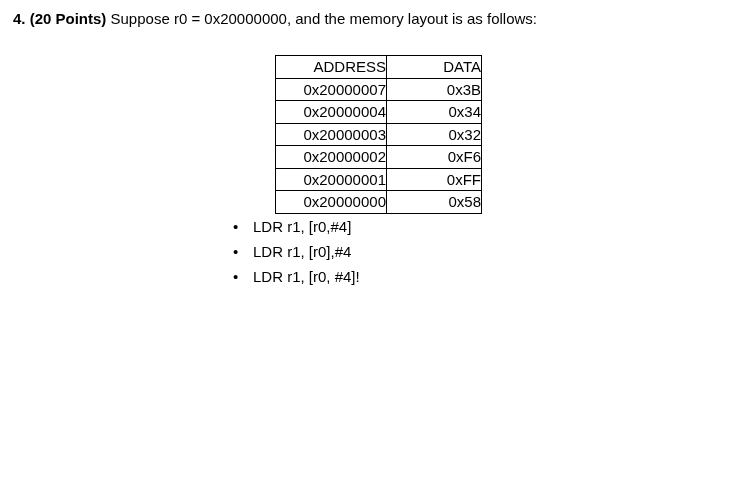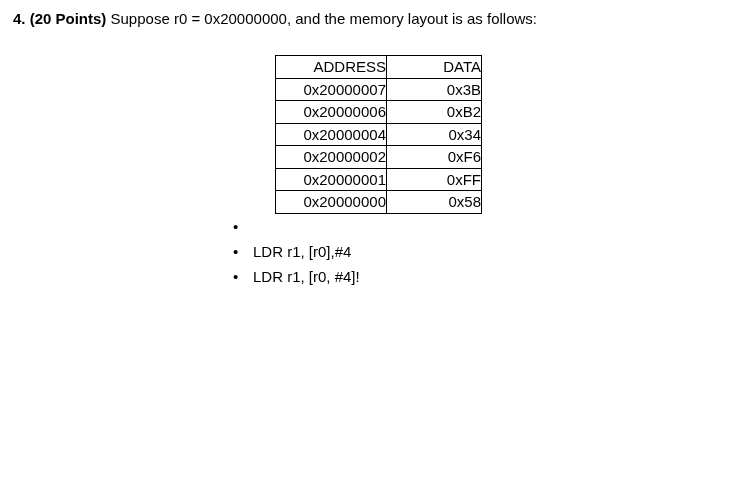--- a/index.html
+++ b/index.html
@@ -86,26 +86,26 @@
         <th class="col-address">ADDRESS</th>
         <th class="col-data">DATA</th>
       </tr>
     </thead>
     <tbody>
       <tr>
         <td class="col-address">0x20000007</td>
         <td class="col-data">0x3B</td>
       </tr>
       <tr>
-        <td class="col-address">0x20000006</td>
-        <td class="col-data">0xB2</td>
+        <td class="col-address">0x20000004</td>
+        <td class="col-data">0x34</td>
       </tr>
       <tr>
-        <td class="col-address">0x20000004</td>
-        <td class="col-data">0x34</td>
+        <td class="col-address">0x20000003</td>
+        <td class="col-data">0x32</td>
       </tr>
       <tr>
         <td class="col-address">0x20000002</td>
         <td class="col-data">0xF6</td>
       </tr>
       <tr>
         <td class="col-address">0x20000001</td>
         <td class="col-data">0xFF</td>
       </tr>
       <tr>
@@ -113,20 +113,21 @@
         <td class="col-data">0x58</td>
       </tr>
     </tbody>
   </table>
 
 
 
   <div class="bullet-list">
     <div class="bullet-row">
       <span class="bullet-dot">•</span>
+      <span>LDR r1, [r0,#4]</span>
     </div>
     <div class="bullet-row">
       <span class="bullet-dot">•</span>
       <span>LDR r1, [r0],#4</span>
     </div>
     <div class="bullet-row">
       <span class="bullet-dot">•</span>
       <span>LDR r1, [r0, #4]!</span>
     </div>
   </div>

